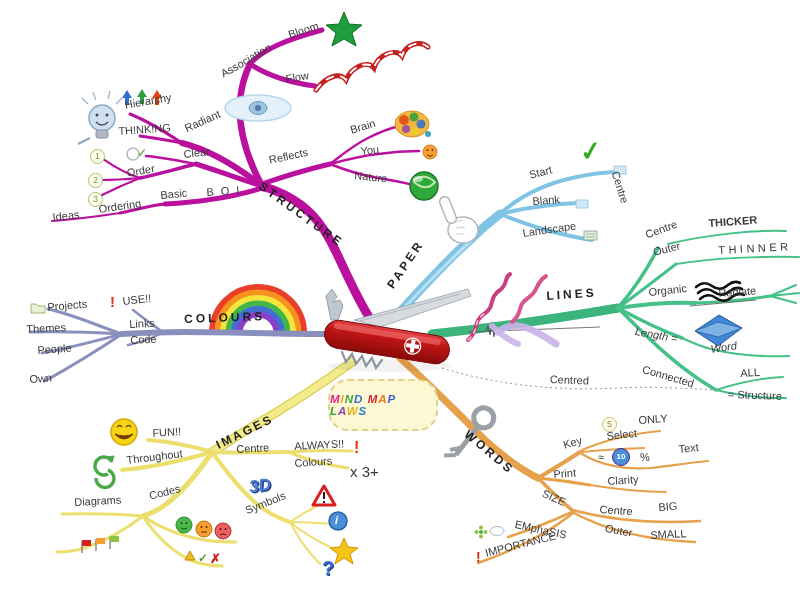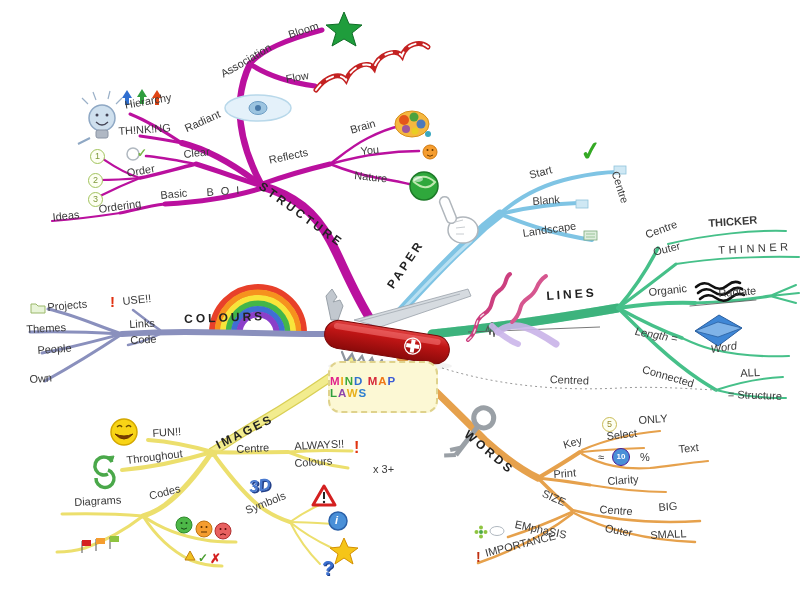--- a/index.html
+++ b/index.html
@@ -5,30 +5,30 @@
   html,body{margin:0;padding:0;background:#fff;}
   #stage{position:relative;width:800px;height:600px;background:#fff;overflow:hidden;
          font-family:"Liberation Sans",sans-serif;}
   #mapsvg{position:absolute;left:0;top:0;}
   .lbl{position:absolute;font-size:11px;color:#3a3a3a;white-space:nowrap;
        transform-origin:0 0;line-height:1;}
   .bt{font-weight:bold;font-size:12px;letter-spacing:3px;color:#222;}
   .bold{font-weight:bold;}
   .sp{letter-spacing:3.5px;}
   .it{font-style:italic;}
-  .small{font-size:11px;margin-left:23px;}
+  .small{font-size:15px;}
   .circnum{position:absolute;width:13px;height:13px;border:1.2px solid #a2c45e;border-radius:50%;
        color:#7e9a3c;font-size:9px;line-height:13px;text-align:center;background:#fdfff2;}
   .circnum.yellow{border-color:#c9bb55;color:#9a8c2e;}
   .bluecirc{position:absolute;width:16px;height:16px;border-radius:50%;background:#4a90d8;
        border:1px solid #4c1d95;color:#fff;font-size:8px;font-weight:bold;line-height:16px;text-align:center;}
   .glyph{position:absolute;font-weight:bold;line-height:1;}
-  .centerbox{position:absolute;left:328px;top:361px;width:106px;height:48px;
-       background:#fcf8d4;border:2px dashed #dfd28c;border-radius:12px;
-       display:flex;align-items:center;justify-content:center;}
+  .centerbox{position:absolute;left:328px;top:379px;width:106px;height:48px;
+       background:#fcf8d4;border:2px dashed #dfd28c;border-radius:20px;
+       display:flex;align-items:center;justify-content:center;font-style:italic;}
   .centerbox span{font-weight:bold;font-size:11.5px;letter-spacing:1px;}
   .threed{position:absolute;left:249px;top:476px;font-weight:bold;font-style:italic;
        font-size:17px;color:#4a7ad0;text-shadow:1.5px 1.5px 0 #23418a;transform:rotate(-8deg);}
   .qmark{position:absolute;left:322px;top:557px;font-weight:bold;font-size:20px;color:#3a6fd0;
        text-shadow:1px 1px 0 #1d3f8a;}
 </style>
 </head>
 <body>
 
 <div id="stage">

